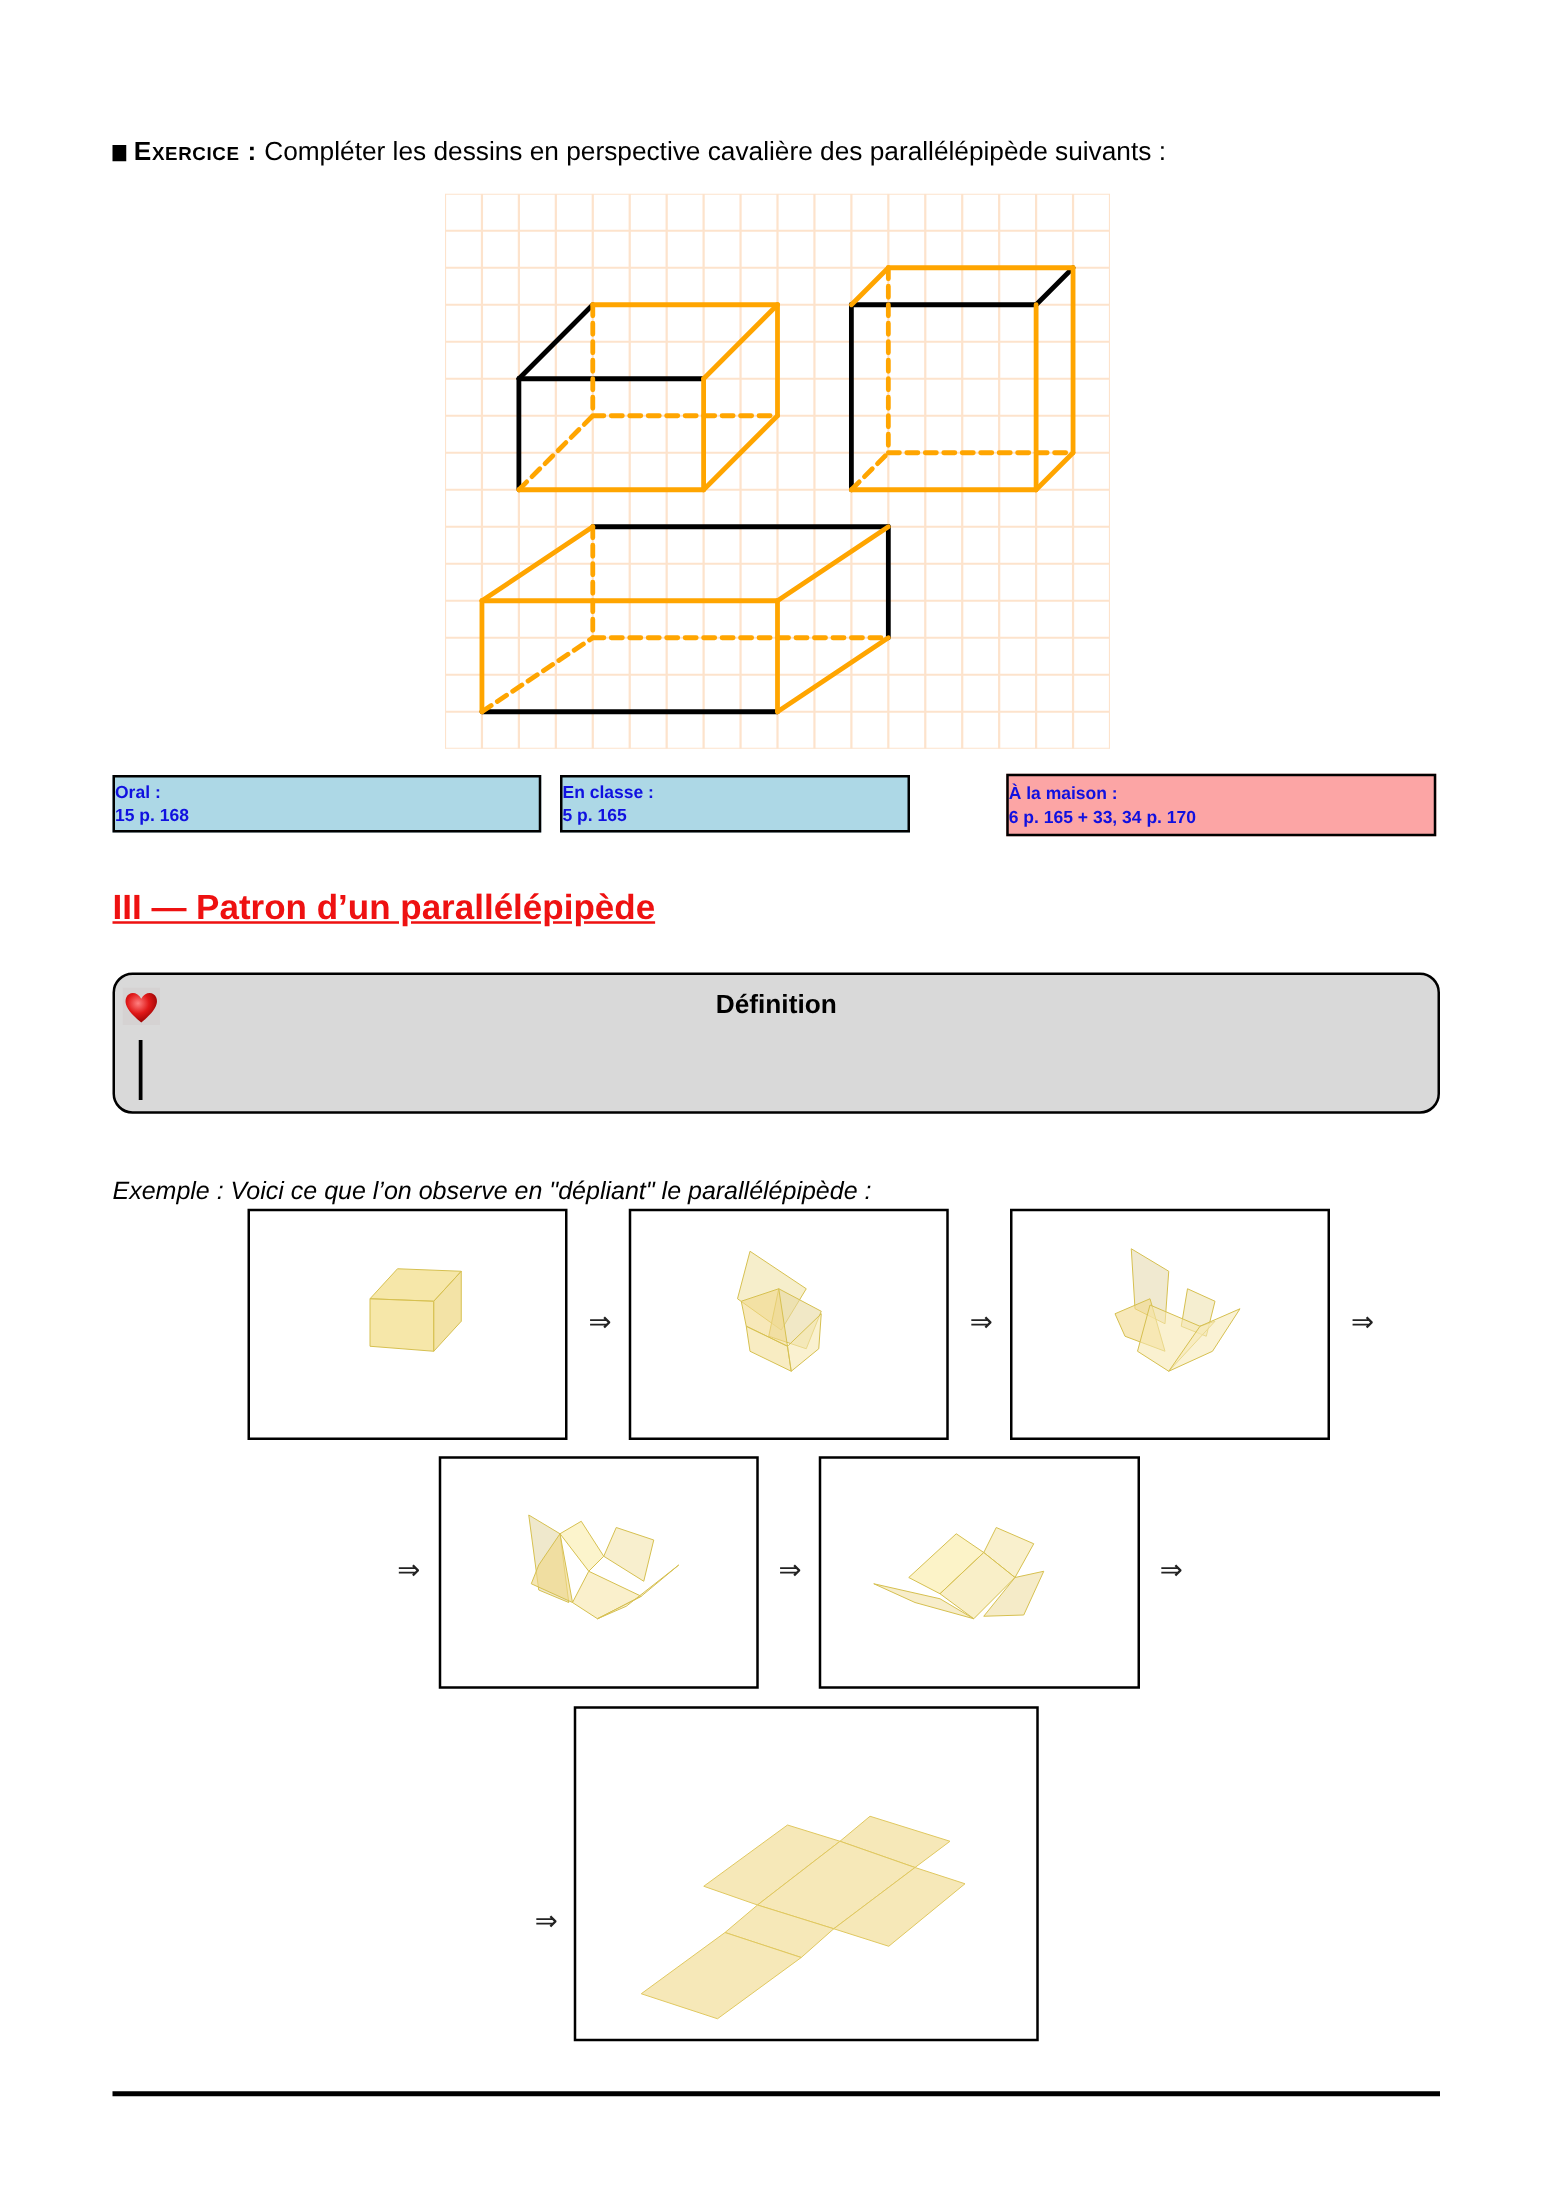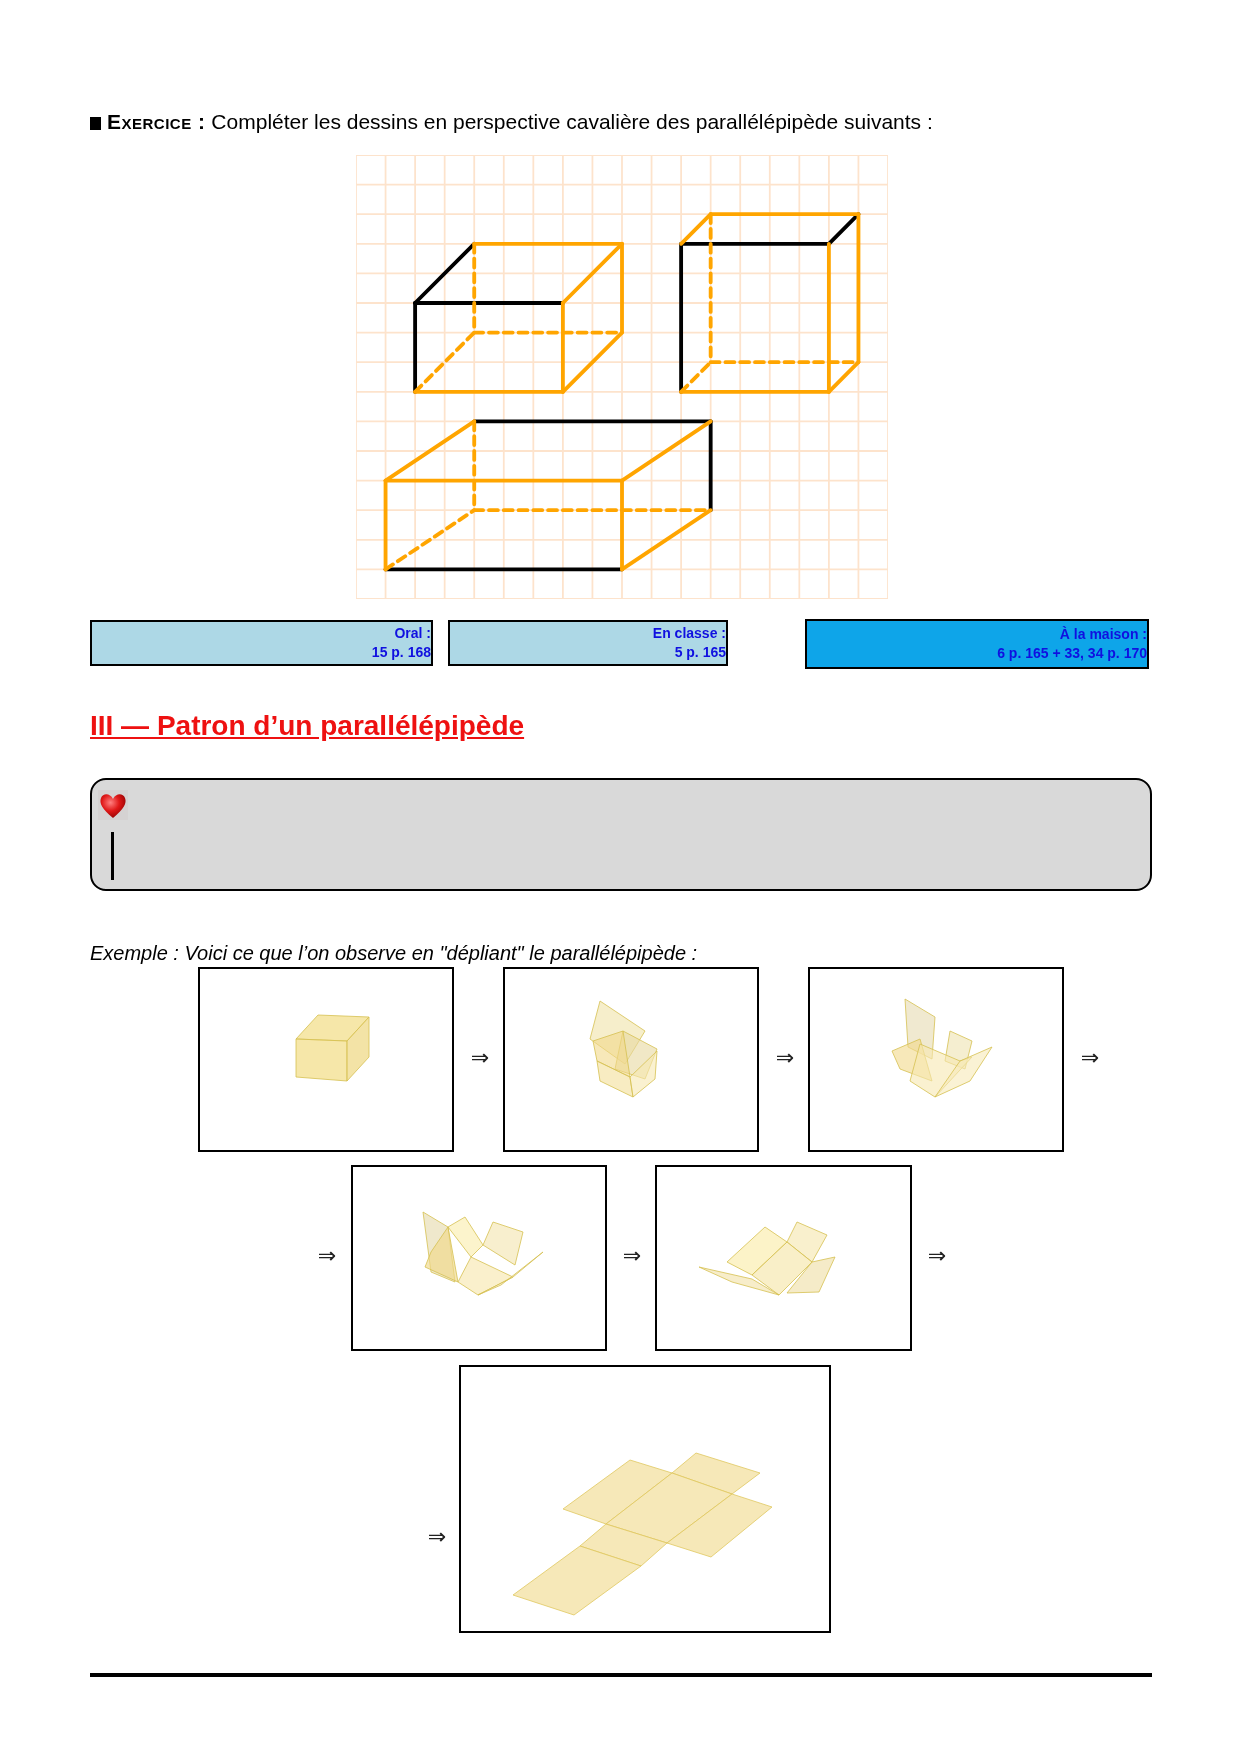--- a/index.html
+++ b/index.html
@@ -4,23 +4,23 @@
   <style>
     html, body { margin: 0; padding: 0; background: #ffffff; }
     body { width: 1240px; height: 1754px; position: relative; overflow: hidden;
            font-family: "Liberation Sans", "DejaVu Sans", sans-serif; color: #000; }
     .abs { position: absolute; }
     .exercise-line { left: 90px; top: 110px; font-size: 21px; white-space: nowrap; }
     .exercise-line .square { display: inline-block; width: 11px; height: 13px; background: #000; margin-right: 6px; vertical-align: -1px; }
     .exercise-line .label { font-weight: bold; font-variant: small-caps; letter-spacing: 0.5px; }
     .grid-svg { left: 356px; top: 155px; }
     .hw-box { top: 620px; height: 46px; border: 2px solid #000; background: #add8e6;
-              color: #1010e0; font-weight: bold; font-size: 14px; text-align: right;
+              color: #1010e0; font-weight: bold; font-size: 14px; text-align: left;
               display: flex; flex-direction: column; justify-content: center; line-height: 19px; box-sizing: border-box; }
-    .hw-box.home { background: #0ea5e9; top: 619px; height: 50px; }
+    .hw-box.home { background: #fca5a5; top: 619px; height: 50px; }
     .section-title { left: 90px; top: 710px; font-size: 28px; font-weight: bold; color: #ee1111; white-space: nowrap; text-decoration: underline; }
     .def-box { left: 90px; top: 778px; width: 1062px; height: 113px; box-sizing: border-box;
                border: 2px solid #000; border-radius: 16px; background: #d9d9d9; }
     .def-title { position: absolute; left: 0; right: 0; top: 12px; text-align: center; font-weight: bold; font-size: 21px; }
     .def-bar { position: absolute; left: 19px; top: 52px; width: 3px; height: 48px; background: #000; }
     .def-text { position: absolute; left: 44px; top: 44px; right: 8px; font-weight: bold; font-size: 19.5px; line-height: 29px; }
     .heart { position: absolute; left: 6px; top: 10px; width: 30px; height: 30px; }
     .example-line { left: 90px; top: 922px; font-size: 20px; font-style: italic; white-space: nowrap; margin-top: 20px; }
     .frame { border: 2px solid #000; box-sizing: border-box; background: #fff; overflow: hidden; }
     .arrow { font-size: 22px; color: #222; width: 30px; text-align: center; }
@@ -143,20 +143,21 @@
     <defs>
       <radialGradient id="hg" cx="40%" cy="35%" r="70%">
         <stop offset="0" stop-color="#ff8080"></stop>
         <stop offset="0.5" stop-color="#e01818"></stop>
         <stop offset="1" stop-color="#900000"></stop>
       </radialGradient>
     </defs>
     <rect x="0" y="0" width="30" height="30" fill="#d0c8c8" opacity="0.4"></rect>
     <path d="M15 28 C 4 19, 1 13, 3 8 C 5 3, 12 3, 15 9 C 18 3, 25 3, 27 8 C 29 13, 26 19, 15 28 Z" fill="url(#hg)"></path>
   </svg>
+  <div class="def-title">Définition</div>
   <div class="def-bar"></div>
 </div>
 
 <div class="abs example-line">Exemple : Voici ce que l’on observe en "dépliant" le parallélépipède :</div>
 
 <div class="abs frame" style="left:198px; top:967px; width:256px; height:185px;">
   <svg width="252" height="181" viewBox="0 0 252 181">
     <g fill="#f3df8c" stroke="#d6c050" stroke-width="0.8" fill-opacity="0.75">
       <polygon points="96,70 118,46 169,48 147,72"></polygon>
       <polygon points="96,70 147,72 147,112 96,108"></polygon>

